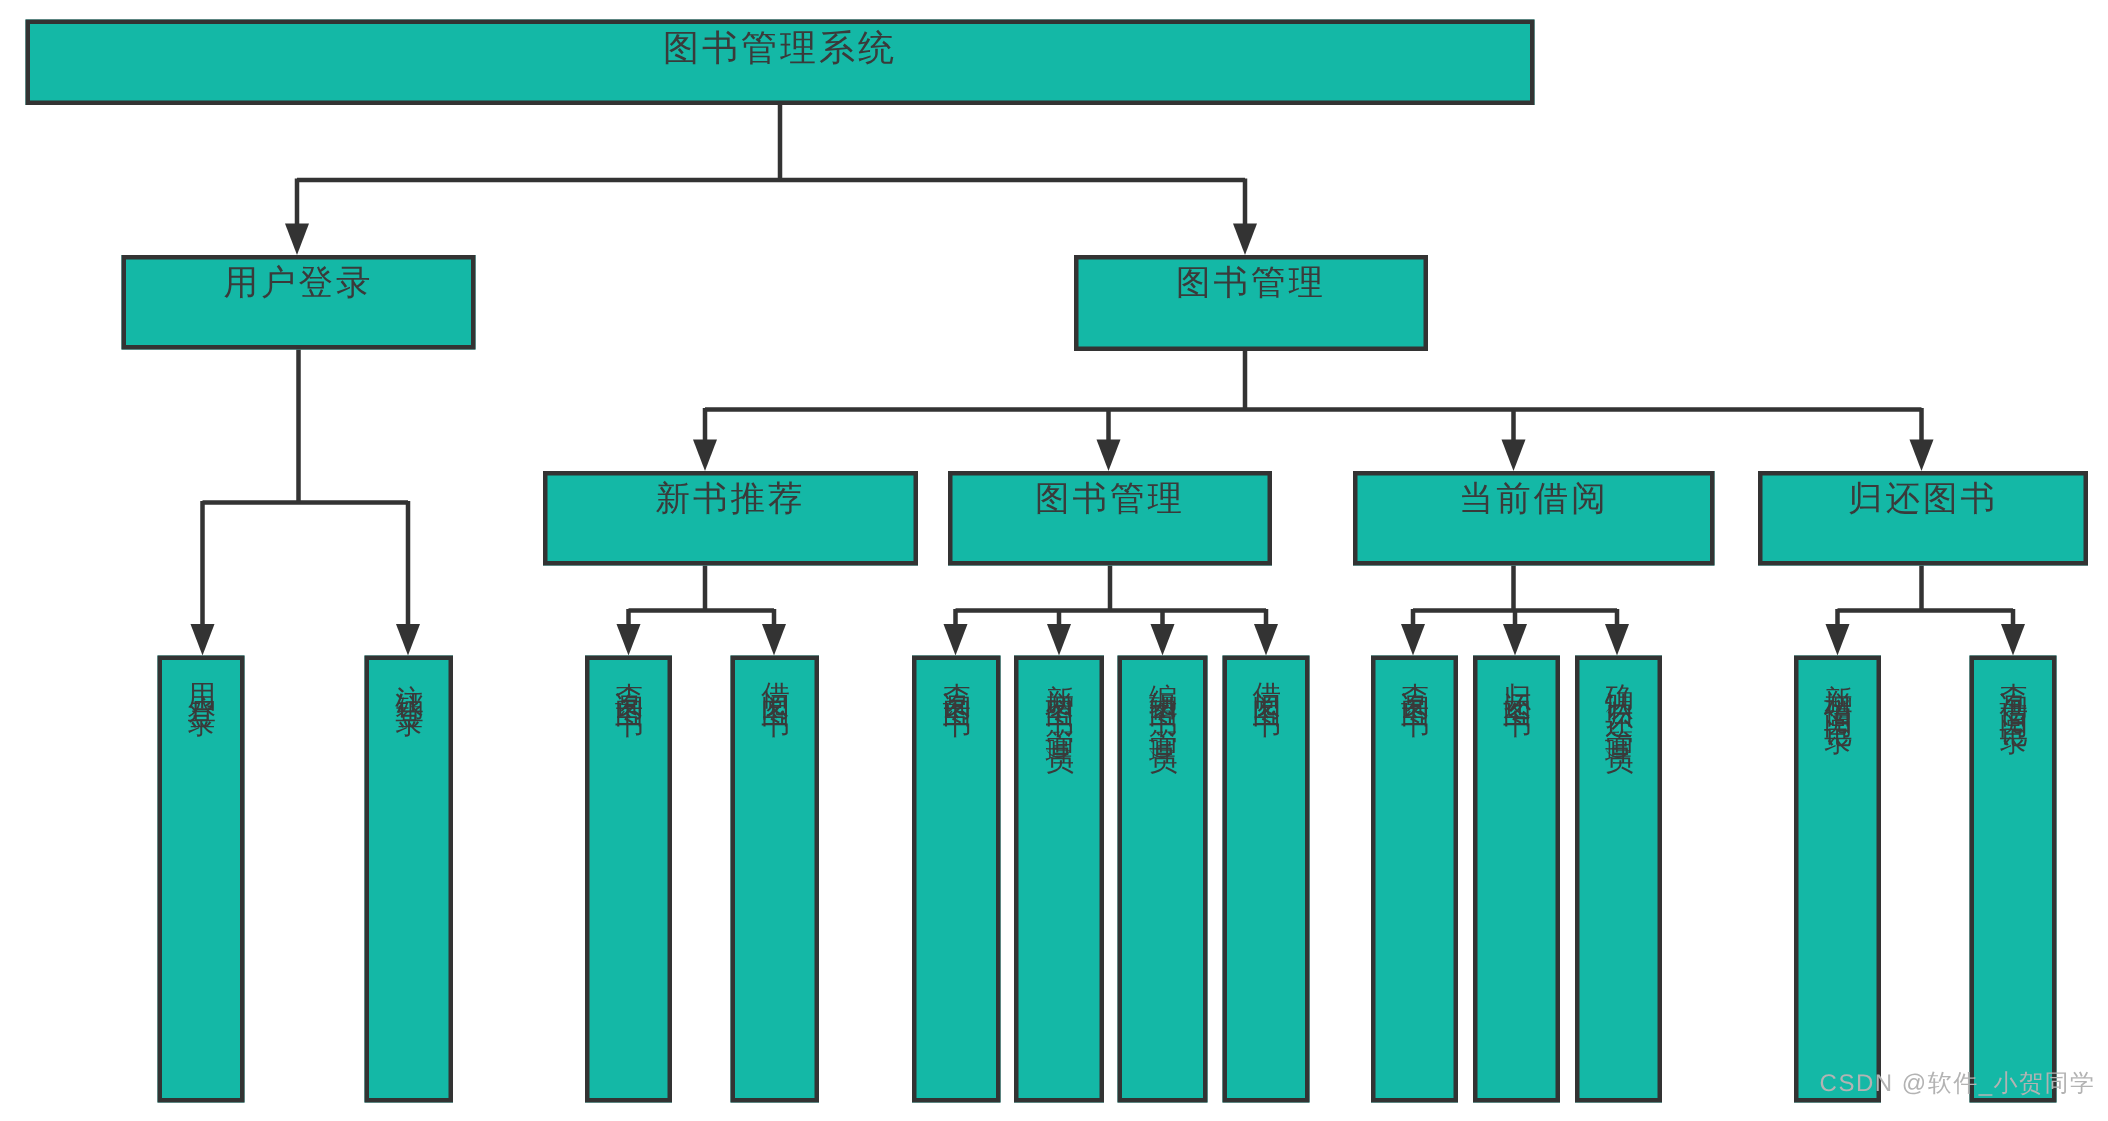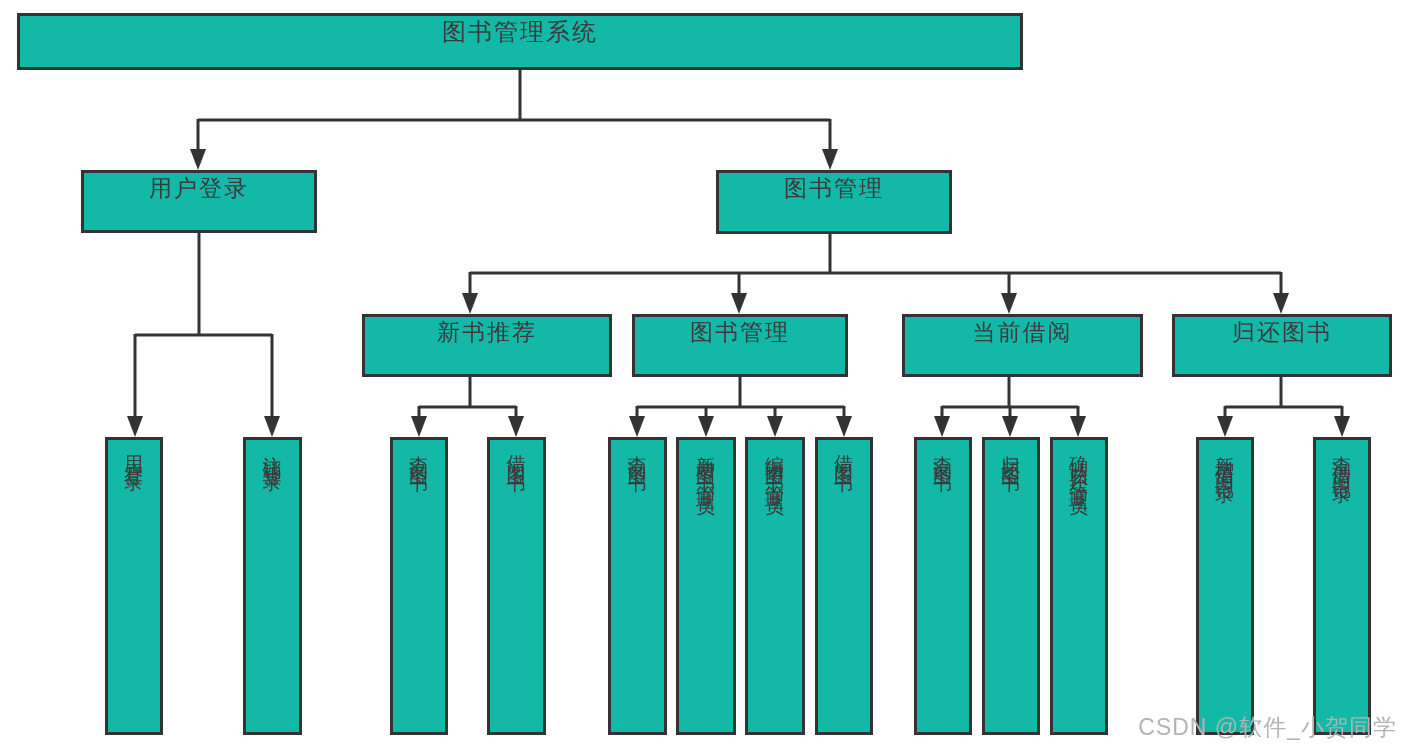--- a/index.html
+++ b/index.html
@@ -37,21 +37,21 @@
   .node-leaf .vtext{
     writing-mode:vertical-rl;
     text-orientation:mixed;
     letter-spacing:6px;
     line-height:1;
     white-space:nowrap;
   }
   .watermark{
     position:absolute;
     top:712px;right:8px;
-    font-size:23px;
+    font-size:16px;
     color:var(--wm);
     letter-spacing:1px;
     white-space:nowrap;
   }
 </style>
 </head>
 <body>
 
 <div class="canvas">
 

